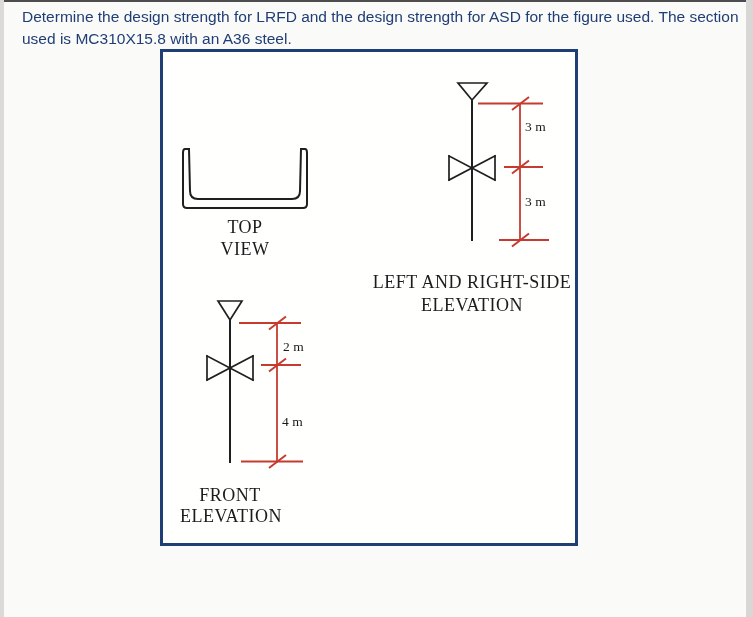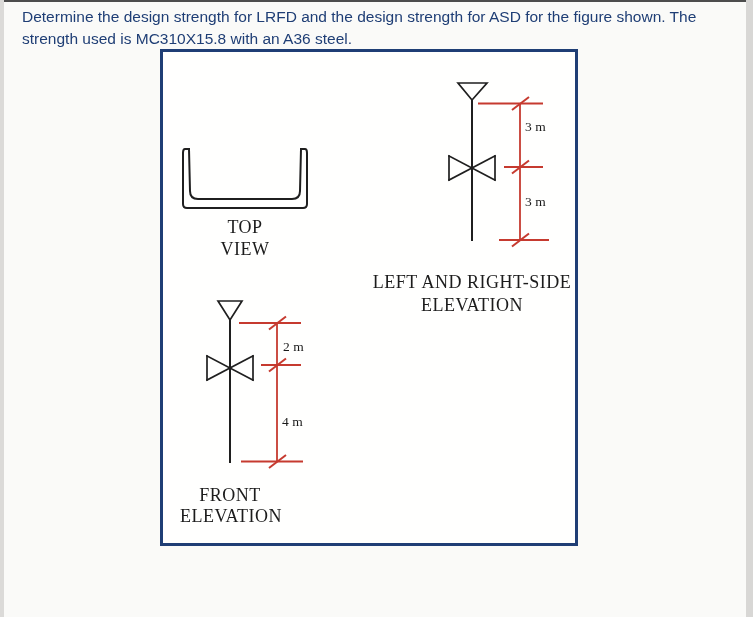--- a/index.html
+++ b/index.html
@@ -31,21 +31,21 @@
   .fig-title{font-family:"Liberation Serif",serif;font-size:18px;letter-spacing:.5px;fill:#1c1c1c;}
   .dim-label{font-family:"Liberation Serif",serif;font-size:13.5px;fill:#1a1a1a;}
 </style>
 </head>
 <body>
 
 <div class="edge-top"></div>
 <div class="edge-left"></div>
 <div class="edge-right"></div>
 
-<div class="problem-text">Determine the design strength for LRFD and the design strength for ASD for the figure shown. The strength used is MC310X15.8 with an A36 steel.</div>
+<div class="problem-text">Determine the design strength for LRFD and the design strength for ASD for the figure used. The section used is MC310X15.8 with an A36 steel.</div>
 
 <div class="figure-box">
   <svg width="412" height="491" viewBox="0 0 412 491">
     <defs>
       <g id="hatch-h">
         <line x1="0" y1="10" x2="9" y2="0"></line>
           <line x1="7" y1="10" x2="16" y2="0"></line>
         <line x1="14" y1="10" x2="23" y2="0"></line>
           <line x1="21" y1="10" x2="30" y2="0"></line>
         <line x1="28" y1="10" x2="37" y2="0"></line>

